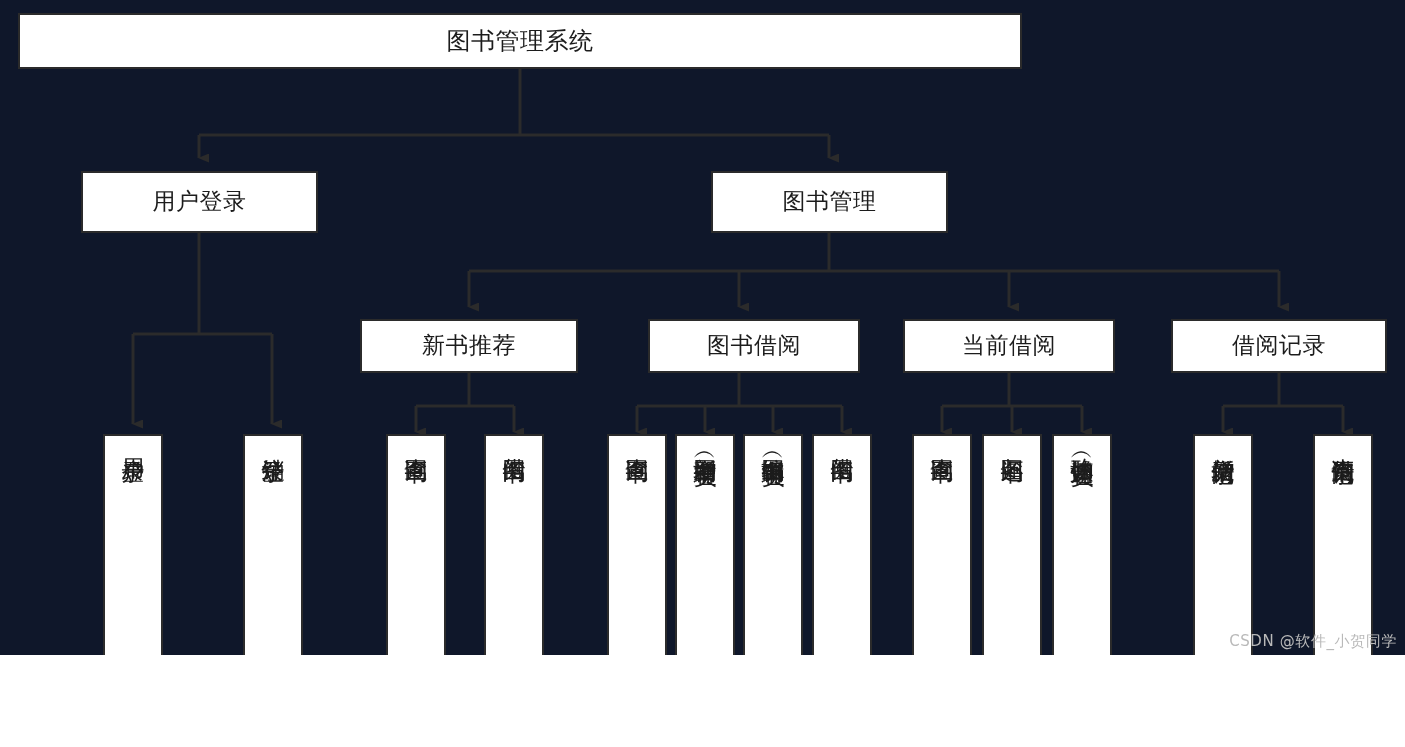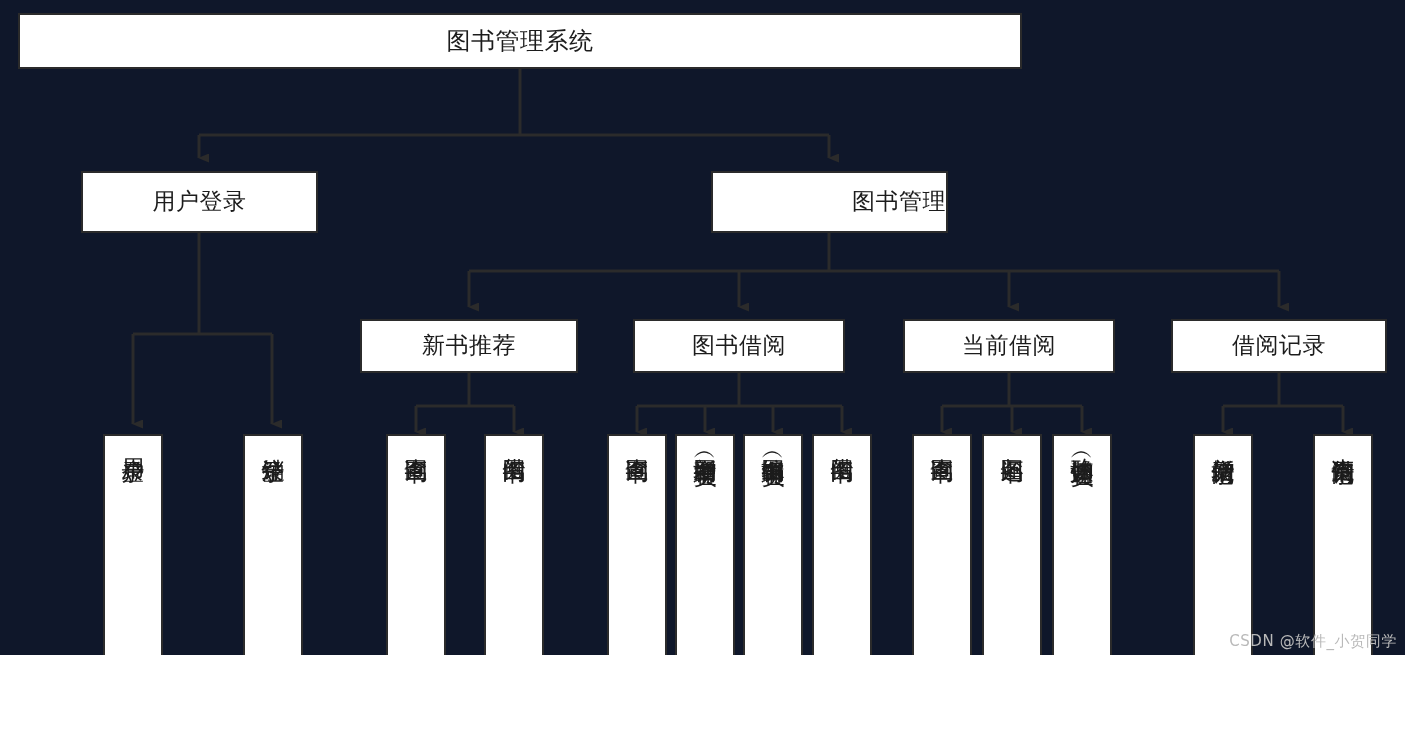--- a/index.html
+++ b/index.html
@@ -127,28 +127,28 @@
     </g>
   </svg>
 
   <div class="node horizontal root" style="left:18px; top:13px; width:1004px; height:56px;">
     <span class="node-label">图书管理系统</span>
   </div>
 
   <div class="node horizontal" style="left:81px; top:171px; width:237px; height:62px;">
     <span class="node-label">用户登录</span>
   </div>
-  <div class="node horizontal" style="left:711px; top:171px; width:237px; height:62px;justify-content:flex-end;">
+  <div class="node horizontal" style="left:711px; top:171px; width:237px; height:62px;">
     <span class="node-label">图书管理</span>
   </div>
 
   <div class="node horizontal" style="left:360px; top:319px; width:218px; height:54px;justify-content:center;">
     <span class="node-label">新书推荐</span>
   </div>
-  <div class="node horizontal" style="left:633px; top:319px; width:212px; height:54px;">
+  <div class="node horizontal" style="left:648px; top:319px; width:212px; height:54px;">
     <span class="node-label">图书借阅</span>
   </div>
   <div class="node horizontal" style="left:903px; top:319px; width:212px; height:54px;">
     <span class="node-label">当前借阅</span>
   </div>
   <div class="node horizontal" style="left:1171px; top:319px; width:216px; height:54px;">
     <span class="node-label">借阅记录</span>
   </div>
 
   <div class="node vertical" style="left:103px; top:434px; width:60px; height:306px;">

